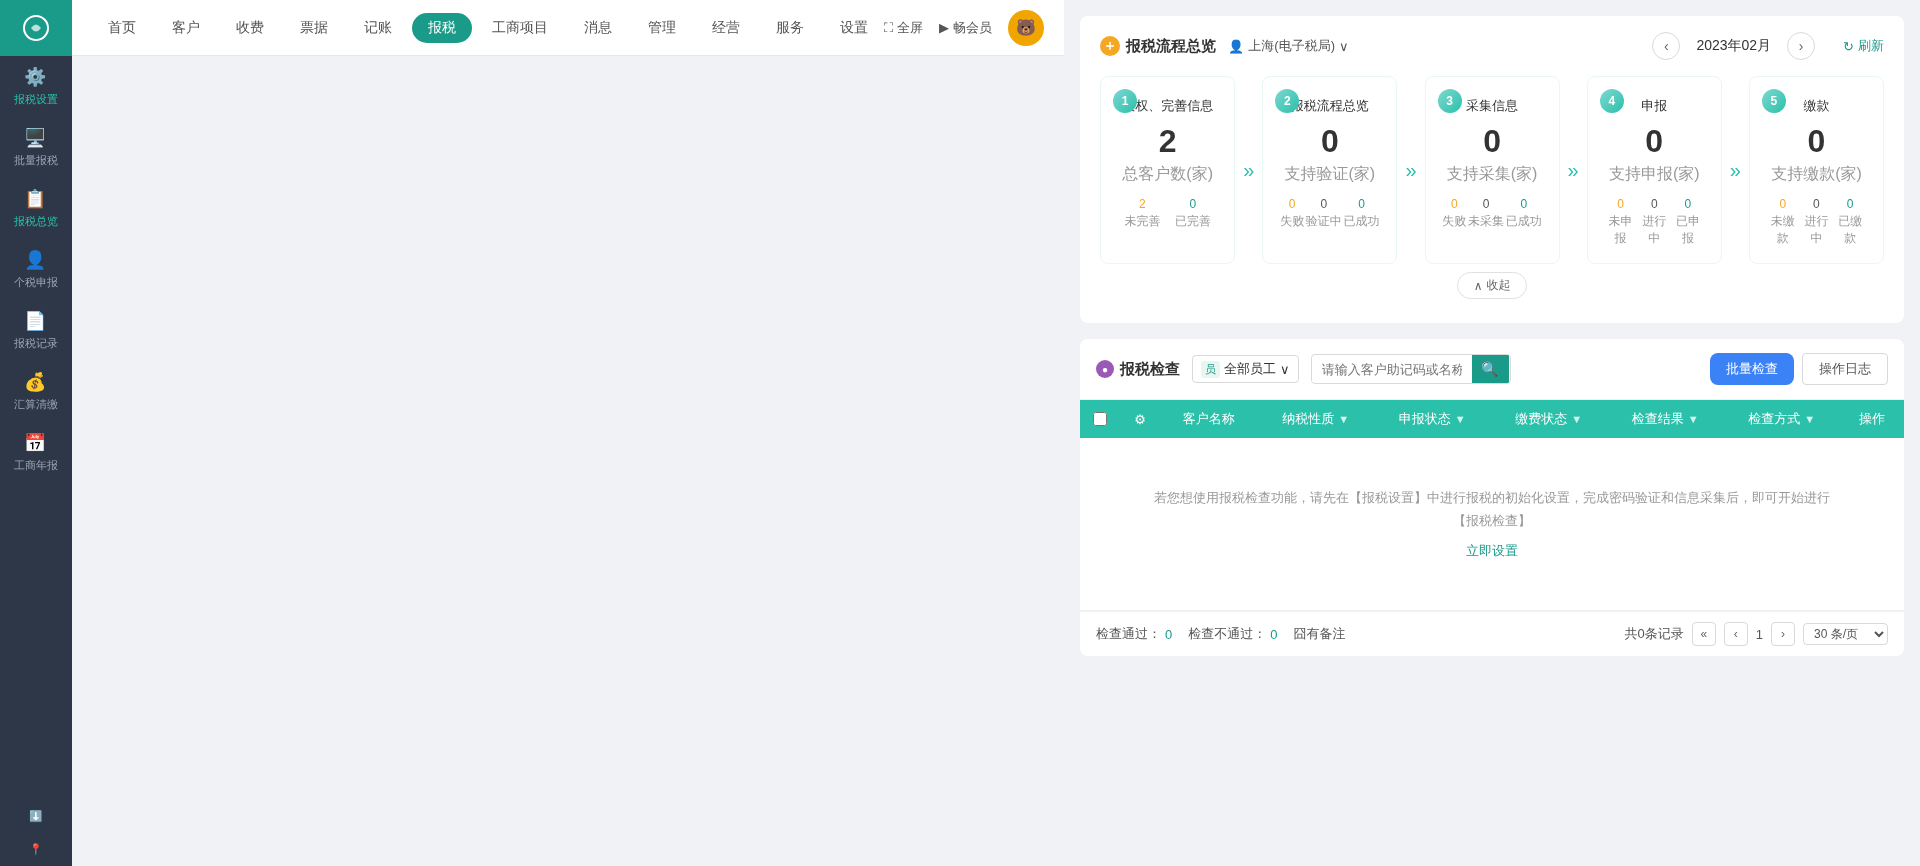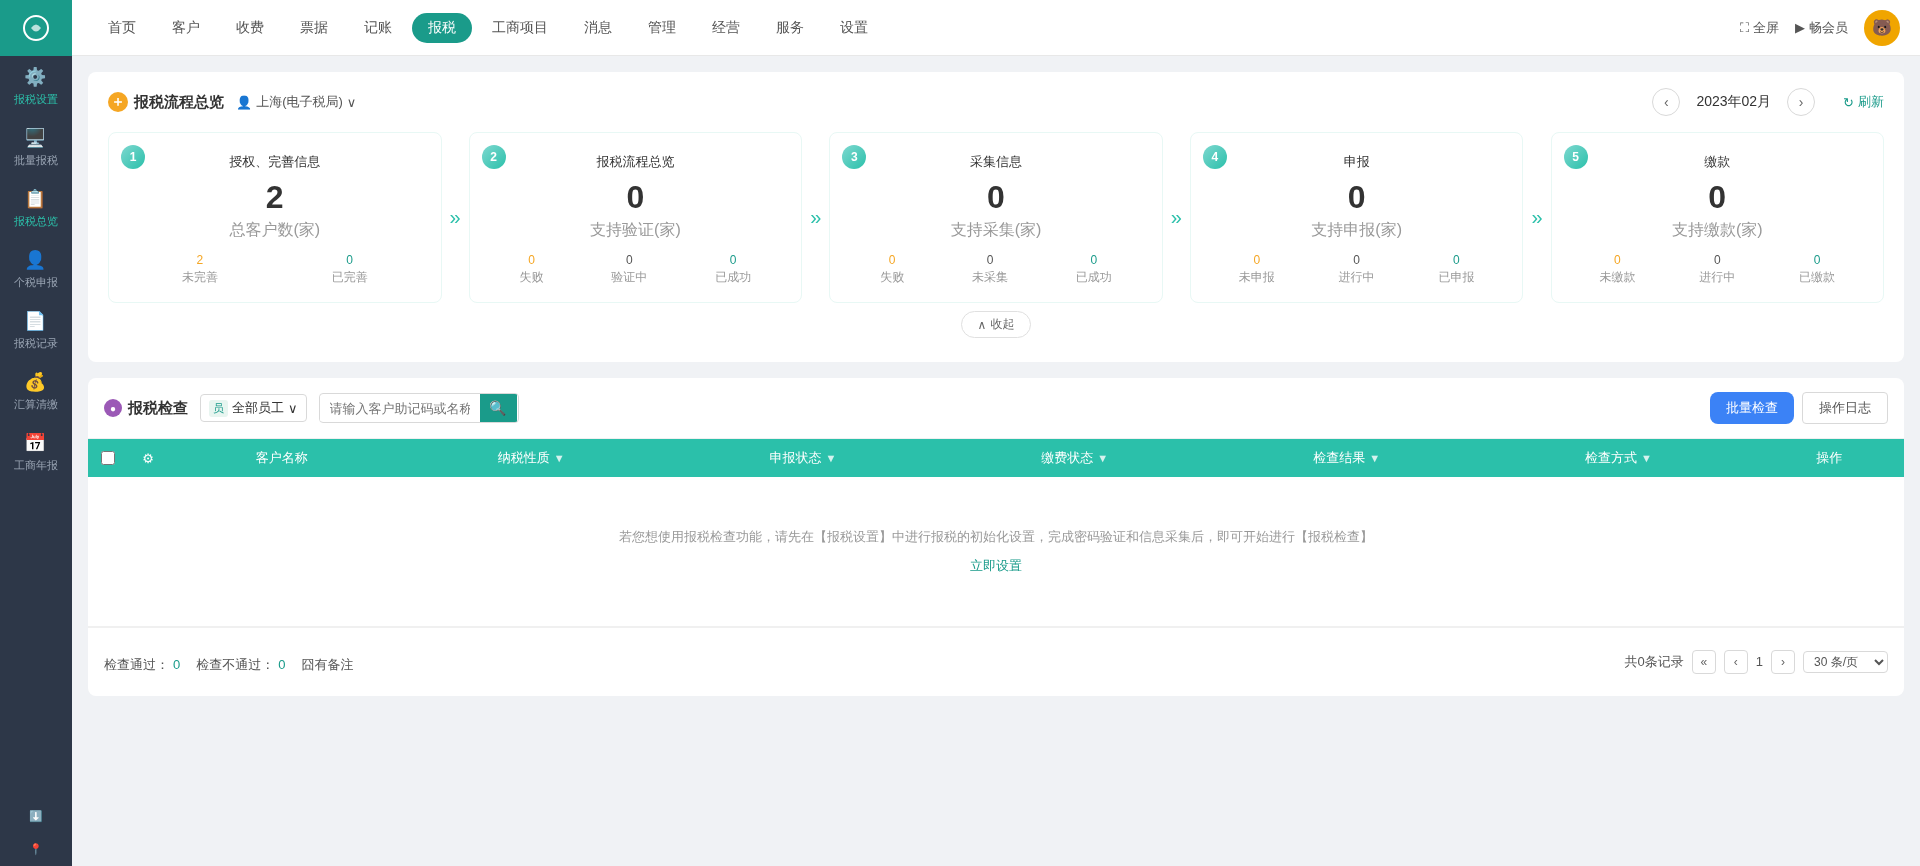--- a/index.html
+++ b/index.html
@@ -42,21 +42,21 @@
     .sidebar-item .icon { font-size: 18px; }
     .sidebar-bottom {
       margin-top: auto;
       width: 100%;
     }
 
     
     .main-wrap {
       flex: 1;
       display: flex;
-      flex-direction: column;
+      flex-direction: row;
       height: 866px;
       overflow: hidden;
     }
 
     
     .topnav {
       background: #fff;
       height: 56px;
       display: flex;
       align-items: center;
@@ -350,22 +350,22 @@
       text-align: center;
       color: #999;
       font-size: 13px;
       line-height: 1.8;
     }
     .empty-state .link { color: #1a9b8a; cursor: pointer; }
 
     
     .table-footer {
       display: flex;
-      align-items: flex-end;
-      padding: 22px 16px;
+      align-items: center;
+      padding: 10px 16px;
       border-top: 1px solid #f0f0f0;
       font-size: 13px;
       color: #555;
       gap: 16px;
     }
     .footer-stat { display: flex; align-items: center; gap: 4px; }
     .footer-stat .val { color: #1a9b8a; cursor: pointer; }
     .footer-right {
       margin-left: auto;
       display: flex; align-items: center; gap: 8px;

